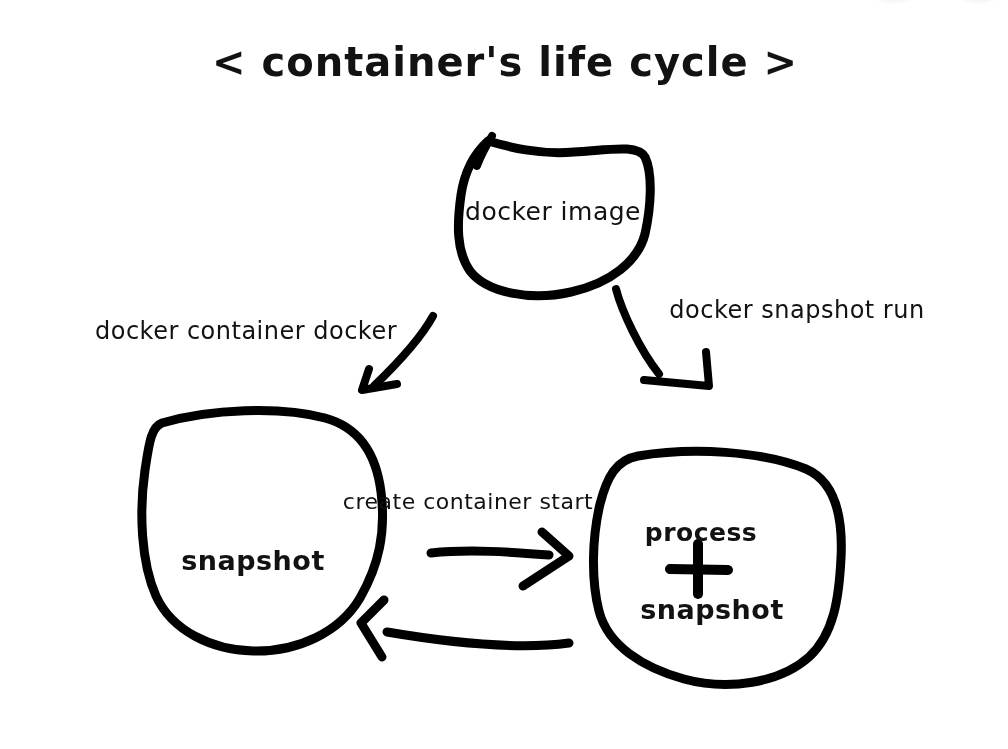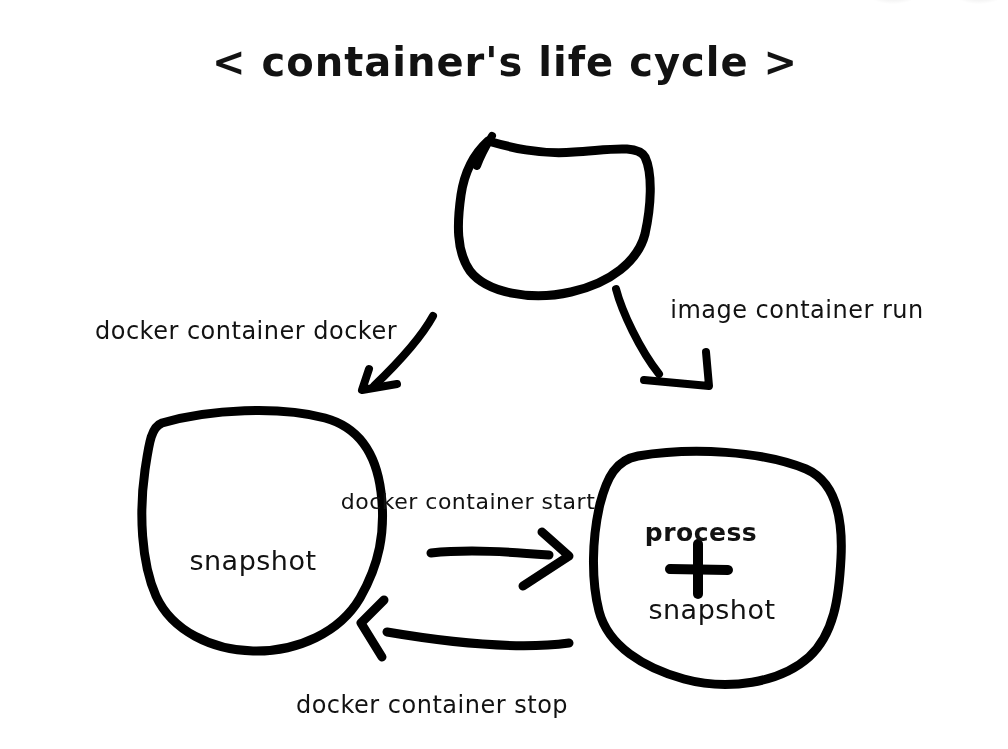--- a/index.html
+++ b/index.html
@@ -24,21 +24,21 @@
     color: #121212;
     letter-spacing: 0.5px;
   }
   .title {
     font-size: 40px;
     font-weight: bold;
     letter-spacing: 1px;
   }
   .edge-label { font-size: 24px; }
   .node-label { font-size: 25px; }
-  .snapshot-label { font-size: 27px; }
+  .snapshot-label { font-size: 27px; font-weight: bold; }
   .start-label { font-size: 22px; }
   .artifact {
     position: absolute;
     pointer-events: none;
   }
   .smudge {
     border-radius: 50%;
     background: radial-gradient(ellipse 55% 100% at 50% 0%,
                 rgba(0,0,0,0.20), rgba(0,0,0,0.0) 70%);
   }
@@ -105,31 +105,31 @@
     </g>
 
     <g stroke-width="9">
       <path d="M 569 643 C 515 650, 440 641, 387 632"></path>
       <path d="M 384 600 L 361 623 L 382 657"></path>
     </g>
   </svg>
 
   <div class="lbl title" style="left:505px; top:62px;">&lt; container's life cycle &gt;</div>
 
+  <div class="lbl node-label" style="left:553px; top:211px;">docker image</div>
 
   <div class="lbl edge-label" style="left:246px; top:331px;">docker container docker</div>
 
-  <div class="lbl edge-label" style="left:797px; top:310px;">image container run</div>
+  <div class="lbl edge-label" style="left:797px; top:310px;">docker snapshot run</div>
 
-  <div class="lbl start-label" style="left:468px; top:501px;">docker container start</div>
+  <div class="lbl start-label" style="left:468px; top:501px;">create container start</div>
 
   <div class="lbl snapshot-label" style="left:253px; top:560px;">snapshot</div>
 
   <div class="lbl node-label" style="left:701px; top:532px;font-weight:bold;">process</div>
 
   <div class="lbl snapshot-label" style="left:712px; top:609px;">snapshot</div>
 
-  <div class="lbl edge-label" style="left:432px; top:705px;">docker container stop</div>
 
   <div class="artifact smudge" style="left:852px; top:-14px; width:82px; height:26px;"></div>
   <div class="artifact smudge" style="left:938px; top:-14px; width:82px; height:26px;"></div>
 
 </div>
 
 </body></html>

